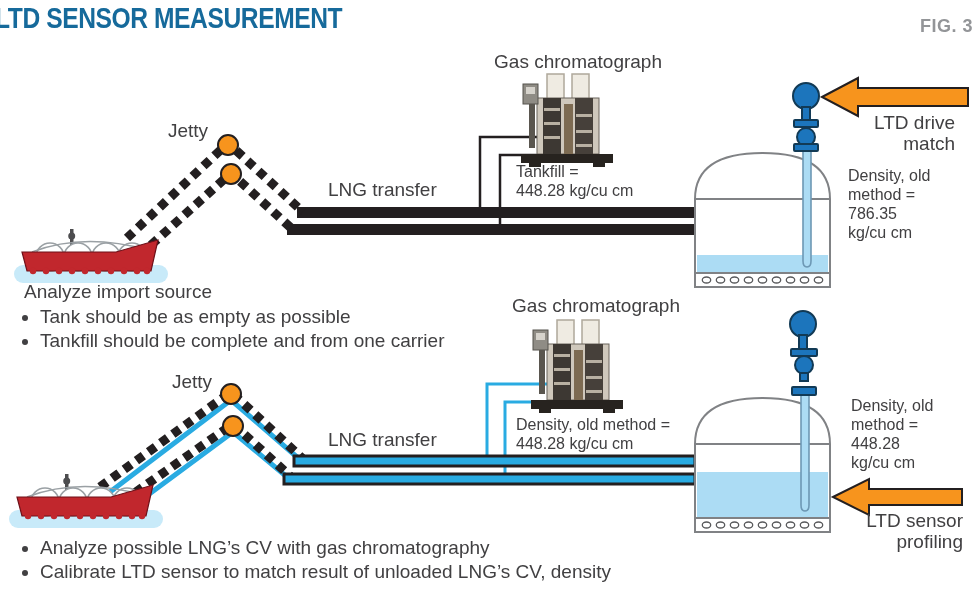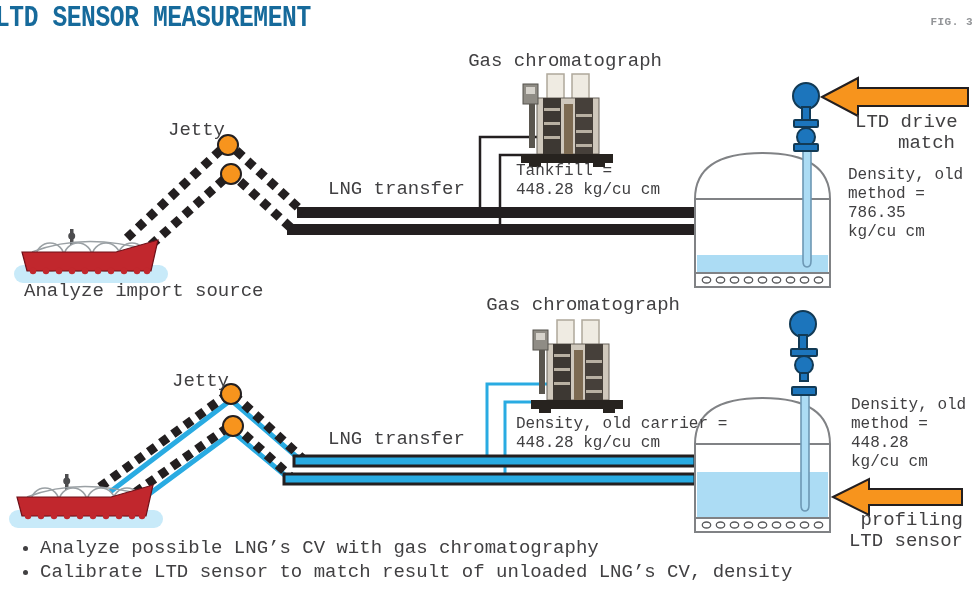--- a/index.html
+++ b/index.html
@@ -3,28 +3,28 @@
 <meta charset="utf-8">
 <style>
   :root{
     --title_blue:#166A9B; --text_gray:#414042; --fig_gray:#939598;
     --orange:#F7941D; --unit_blue:#1C75BC; --pipe_cyan:#29ABE2;
     --pale_blue:#ACDCF4; --water_blue:#C8EAF9; --ship_red:#C1272D;
     --pipe_black:#231F20; --tank_outline:#808285;
   }
   html,body{margin:0;padding:0;background:#fff;}
   .stage{position:relative;width:976px;height:590px;background:#fff;overflow:hidden;
-         font-family:Liberation Mono, monospace;color:var(--text_gray);}
+         font-family:Liberation Sans, sans-serif;color:var(--text_gray);}
   .stage svg{position:absolute;left:0;top:0;}
   .label{position:absolute;font-size:19px;line-height:21px;white-space:nowrap;color:var(--text_gray);}
   .center{text-align:right;}
   .dens{position:absolute;font-size:16px;line-height:19px;white-space:nowrap;color:var(--text_gray);}
   .title{position:absolute;left:-5px;top:1px;font-size:30px;font-weight:bold;color:var(--title_blue);
          letter-spacing:-0.5px;transform:scaleX(0.82);transform-origin:0 0;white-space:nowrap;}
-  .fig{position:absolute;right:3px;top:16px;font-size:11px;font-weight:bold;
+  .fig{position:absolute;right:3px;top:16px;font-size:18px;font-weight:bold;
        color:var(--fig_gray);letter-spacing:0.5px;}
   .notes{position:absolute;margin:0;padding-left:18px;font-size:19px;line-height:24px;color:var(--text_gray);}
   .notes li{white-space:nowrap;}
   
   .k-line{fill:none;stroke:var(--pipe_black);stroke-width:2.5;}
   .c-line{fill:none;stroke:var(--pipe_cyan);stroke-width:3;}
   .bar{fill:var(--pipe_black);}
   .dash{fill:none;stroke:var(--pipe_black);stroke-width:9;stroke-dasharray:8.5 6.5;}
   .bzig{fill:none;stroke:var(--pipe_cyan);stroke-width:5;}
   .pipe{fill:var(--pipe_cyan);stroke:var(--pipe_black);stroke-width:3;}
@@ -200,36 +200,40 @@
   <div class="label center" style="left:855px;top:112px;width:100px;">
     <div>LTD drive</div>
     <div>match</div>
   </div>
   <div class="dens" style="left:848px;top:166px;">
     <div>Density, old</div>
     <div>method =</div>
     <div>786.35</div>
     <div>kg/cu cm</div>
   </div>
+  <ul class="notes" style="left:22px;top:305px;">
+    <li>Tank should be as empty as possible</li>
+    <li>Tankfill should be complete and from one carrier</li>
+  </ul>
 
   <div class="label center" style="left:480px;top:295px;width:200px;">Gas chromatograph</div>
   <div class="label" style="left:172px;top:371px;">Jetty</div>
   <div class="label" style="left:328px;top:429px;">LNG transfer</div>
   <div class="dens" style="left:516px;top:415px;">
-    <div>Density, old carrier =</div>
+    <div>Density, old method =</div>
     <div>448.28 kg/cu cm</div>
   </div>
   <div class="dens" style="left:851px;top:396px;">
     <div>Density, old</div>
     <div>method =</div>
     <div>448.28</div>
     <div>kg/cu cm</div>
   </div>
   <div class="label center" style="left:843px;top:510px;width:120px;">
+    <div>LTD sensor</div>
     <div>profiling</div>
-    <div>LTD sensor</div>
   </div>
   <ul class="notes" style="left:22px;top:536px;">
     <li>Analyze possible LNG’s CV with gas chromatography</li>
     <li>Calibrate LTD sensor to match result of unloaded LNG’s CV, density</li>
   </ul>
 
 </div>
 
 </body></html>

